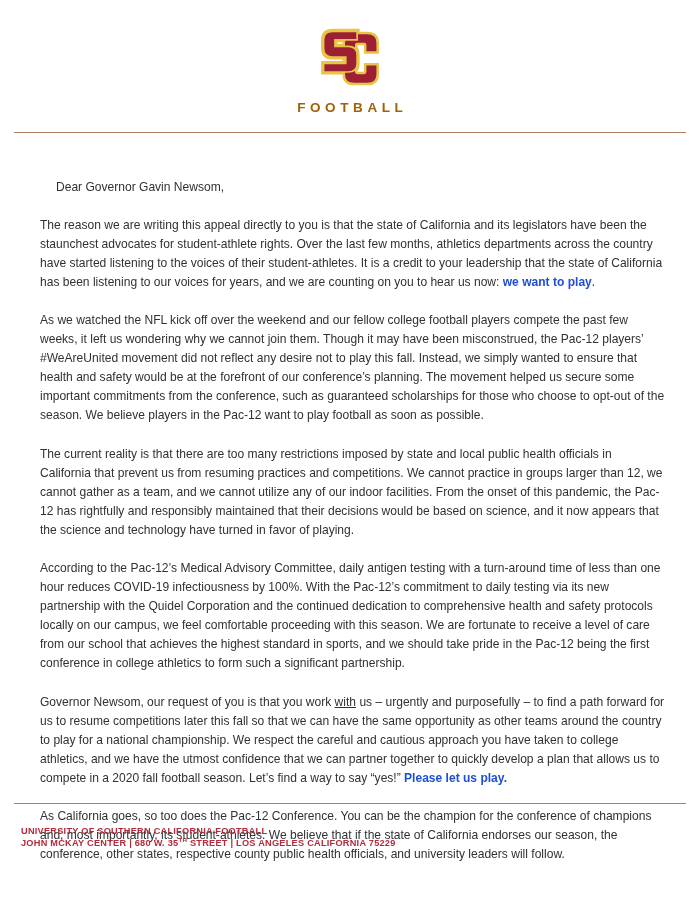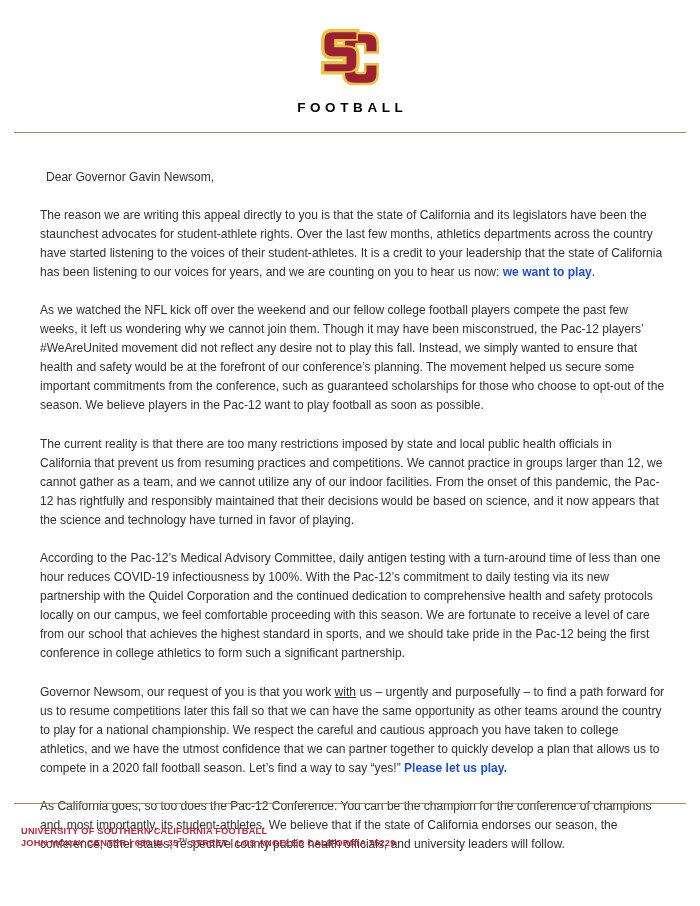--- a/index.html
+++ b/index.html
@@ -27,21 +27,21 @@
     width: 72px;
     height: 70px;
     display: block;
   }
   .logo-wordmark {
     margin-top: 9px;
     font-family: "Liberation Sans Narrow", "Liberation Sans", sans-serif;
     font-size: 13.5px;
     font-weight: 700;
     letter-spacing: 4.6px;
-    color: #000000;
+    color: #a16207;
     text-indent: 4.6px;
     line-height: 1;
   }
 
   .rule {
     height: 0;
     border-top: 1.6px solid #b08060;
     margin: 0 14px;
   }
   .rule-top { margin-top: 17px; }
@@ -49,21 +49,21 @@
 
   
   .letter-body {
     margin: 0 35px 0 40px;
     padding-top: 29px;
     font-size: 12.05px;
     line-height: 19.1px;
     color: #313131;
   }
   .salutation {
-    margin: 6px;
+    margin: 16px;
   }
   .letter-body p.para {
     margin: 19px 0 0 0;
   }
   .letter-body p.para:first-of-type { margin-top: 19px; }
 
   b, strong { font-weight: 700; color: #1d4ed8; }
   u { text-decoration: underline; text-underline-offset: 1px; }
 
   

